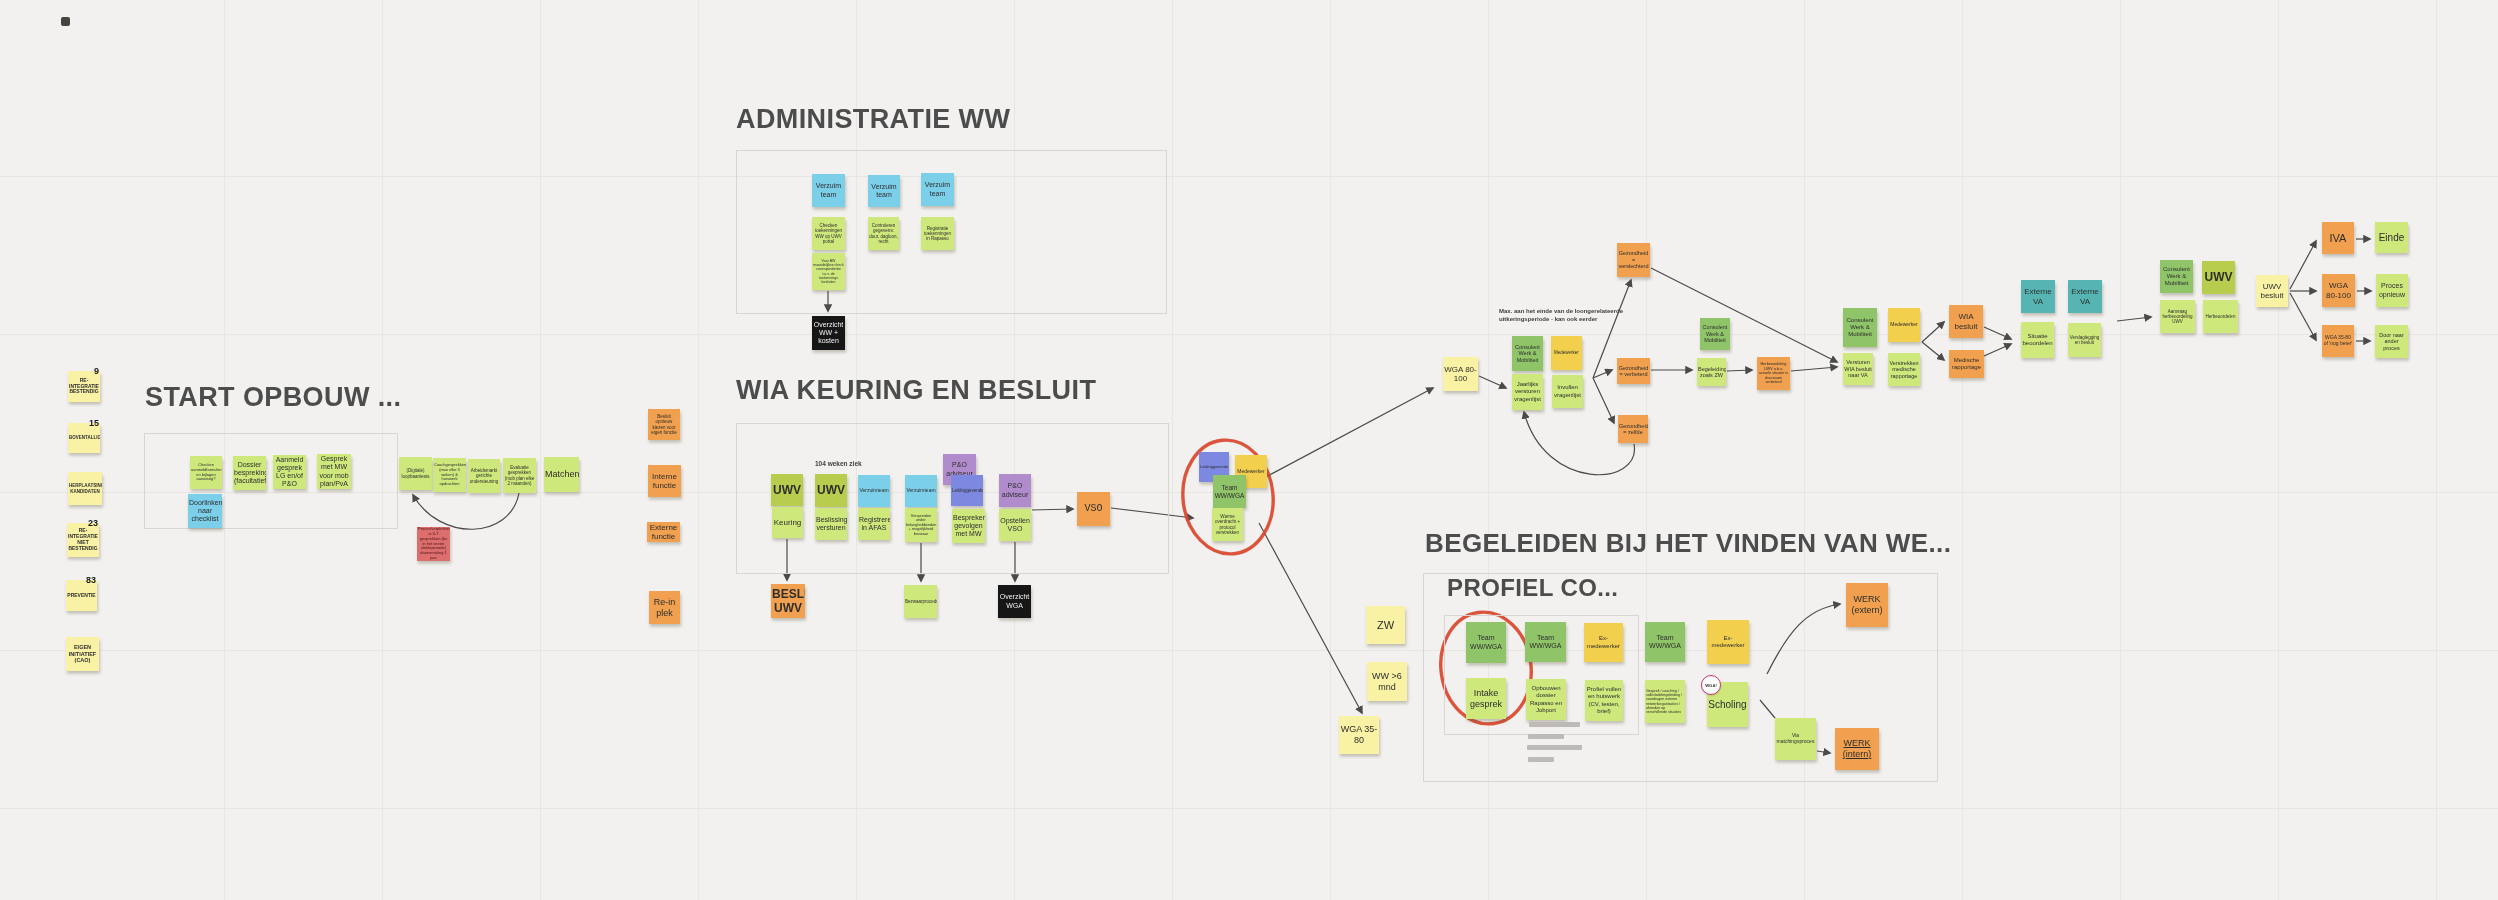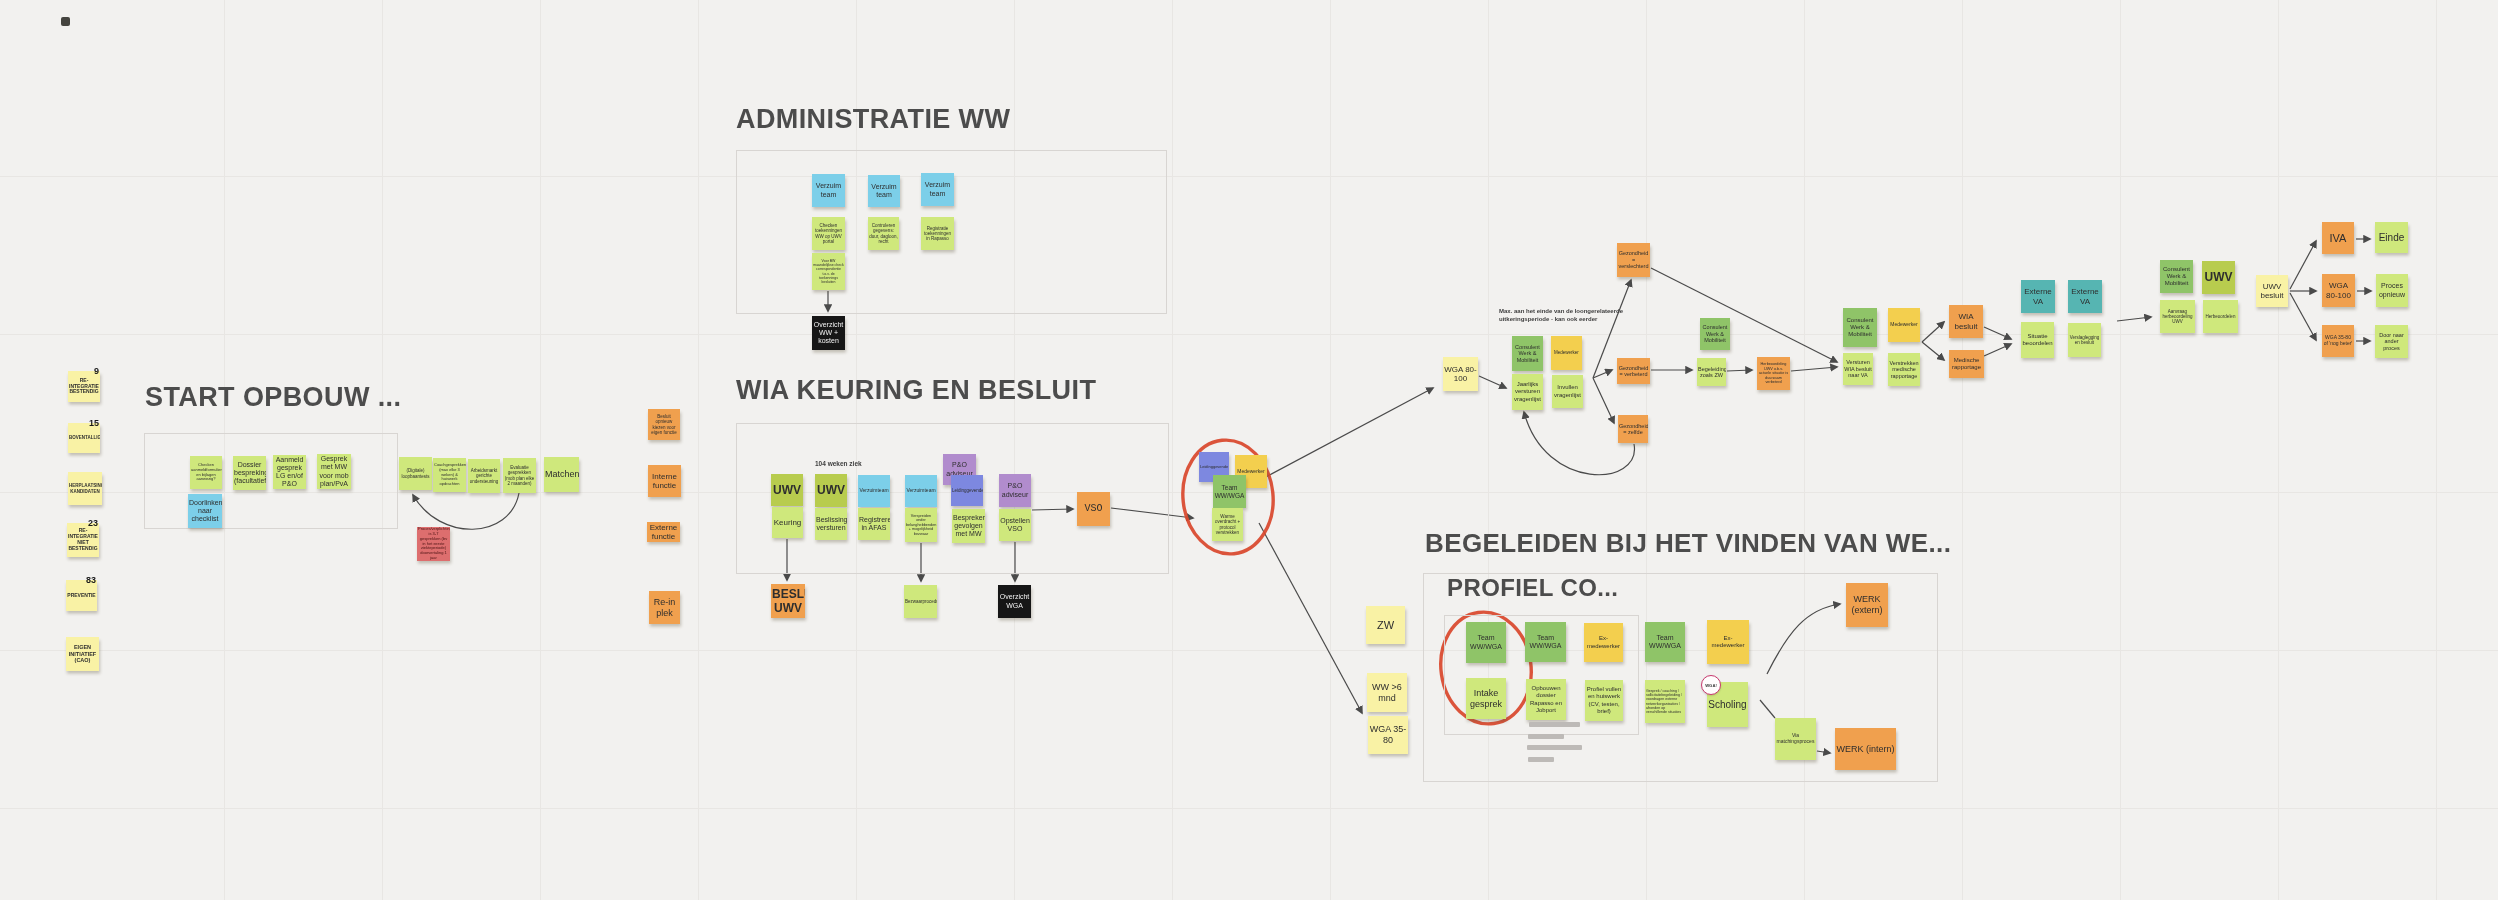--- a/index.html
+++ b/index.html
@@ -331,24 +331,24 @@
     </div>
     <div class="note" style="left: 2322px; top: 325px; width: 32px; height: 32px; background: rgb(240, 160, 78); color: rgb(46, 46, 46);">
       <span class="nt" style="font-size: 5px;">WGA 35-80 of 'nog beter'</span>
     </div>
     <div class="note" style="left: 2375px; top: 325px; width: 33px; height: 33px; background: rgb(207, 232, 124); color: rgb(46, 46, 46);">
       <span class="nt" style="font-size: 5.5px;">Door naar ander proces</span>
     </div>
     <div class="note" style="left: 1366px; top: 606px; width: 39px; height: 38px; background: rgb(249, 242, 165); color: rgb(46, 46, 46);">
       <span class="nt" style="font-size: 11px;">ZW</span>
     </div>
-    <div class="note" style="left: 1367px; top: 662px; width: 40px; height: 39px; background: rgb(249, 242, 165); color: rgb(46, 46, 46); margin-top: 11px;">
+    <div class="note" style="left: 1367px; top: 662px; width: 40px; height: 39px; background: rgb(249, 242, 165); color: rgb(46, 46, 46);">
       <span class="nt" style="font-size: 9px;">WW &gt;6 mnd</span>
     </div>
-    <div class="note" style="left: 1368px; top: 716px; width: 40px; height: 38px; background: rgb(249, 242, 165); color: rgb(46, 46, 46);">
+    <div class="note" style="left: 1339px; top: 716px; width: 40px; height: 38px; background: rgb(249, 242, 165); color: rgb(46, 46, 46);">
       <span class="nt" style="font-size: 9px;">WGA 35-80</span>
     </div>
     <div class="note" style="left: 1466px; top: 622px; width: 40px; height: 41px; background: rgb(143, 196, 104); color: rgb(46, 46, 46);">
       <span class="nt" style="font-size: 7px;">Team WW/WGA</span>
     </div>
     <div class="note" style="left: 1466px; top: 678px; width: 40px; height: 41px; background: rgb(207, 232, 124); color: rgb(46, 46, 46);">
       <span class="nt" style="font-size: 9px;">Intake gesprek</span>
     </div>
     <div class="note" style="left: 1525px; top: 622px; width: 41px; height: 40px; background: rgb(143, 196, 104); color: rgb(46, 46, 46);">
       <span class="nt" style="font-size: 7px;">Team WW/WGA</span>
@@ -373,21 +373,21 @@
     </div>
     <div class="note" style="left: 1707px; top: 682px; width: 41px; height: 45px; background: rgb(207, 232, 124); color: rgb(46, 46, 46);">
       <span class="nt" style="font-size: 10px;">Scholing</span>
     </div>
     <div class="note" style="left: 1775px; top: 718px; width: 41px; height: 42px; background: rgb(207, 232, 124); color: rgb(46, 46, 46);">
       <span class="nt" style="font-size: 5px;">Via matchingsproces</span>
     </div>
     <div class="note" style="left: 1846px; top: 583px; width: 42px; height: 44px; background: rgb(240, 160, 78); color: rgb(46, 46, 46);">
       <span class="nt" style="font-size: 9px;">WERK (extern)</span>
     </div>
-    <div class="note" style="left: 1835px; top: 728px; width: 61px; height: 42px; background: rgb(240, 160, 78); color: rgb(46, 46, 46);">
+    <div class="note" style="left: 1835px; top: 728px; width: 44px; height: 42px; background: rgb(240, 160, 78); color: rgb(46, 46, 46); text-decoration: underline;">
       <span class="nt" style="font-size: 9px;">WERK (intern)</span>
     </div>
     <div class="float-label" style="left: 815px; top: 460px; font-size: 6.5px;">104 weken ziek</div>
     <div class="float-label" style="left: 1499px; top: 308px; font-size: 6px;">Max. aan het einde van de loongerelateerde
 uitkeringsperiode - kan ook eerder</div>
     <div class="bar" style="left: 1529px; top: 722px; width: 51px; height: 5px;"></div>
     <div class="bar" style="left: 1528px; top: 734px; width: 36px; height: 5px;"></div>
     <div class="bar" style="left: 1527px; top: 745px; width: 55px; height: 5px;"></div>
     <div class="bar" style="left: 1528px; top: 757px; width: 26px; height: 5px;"></div>
     <div class="badge-circle" style="left: 1701px; top: 675px; width: 18px; height: 18px; font-size: 4.2px;">WGA!</div>

